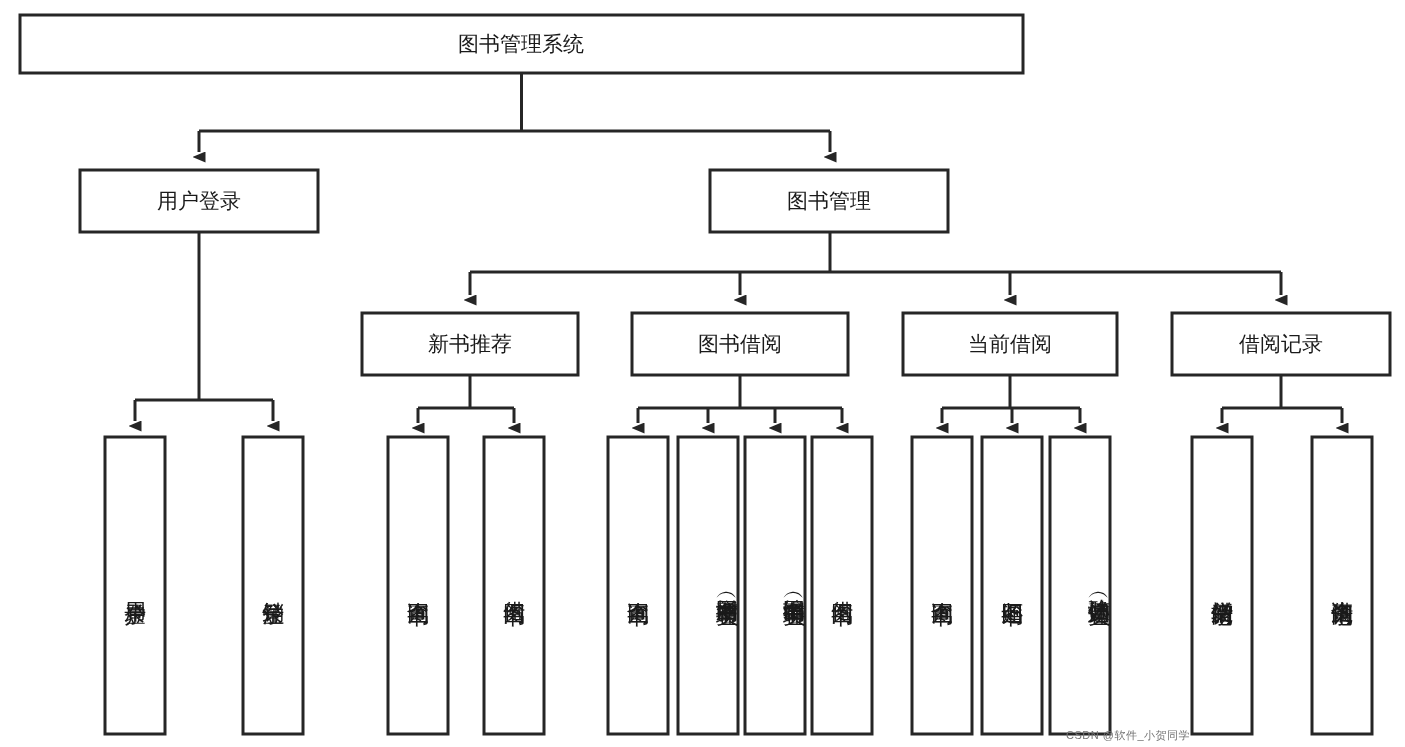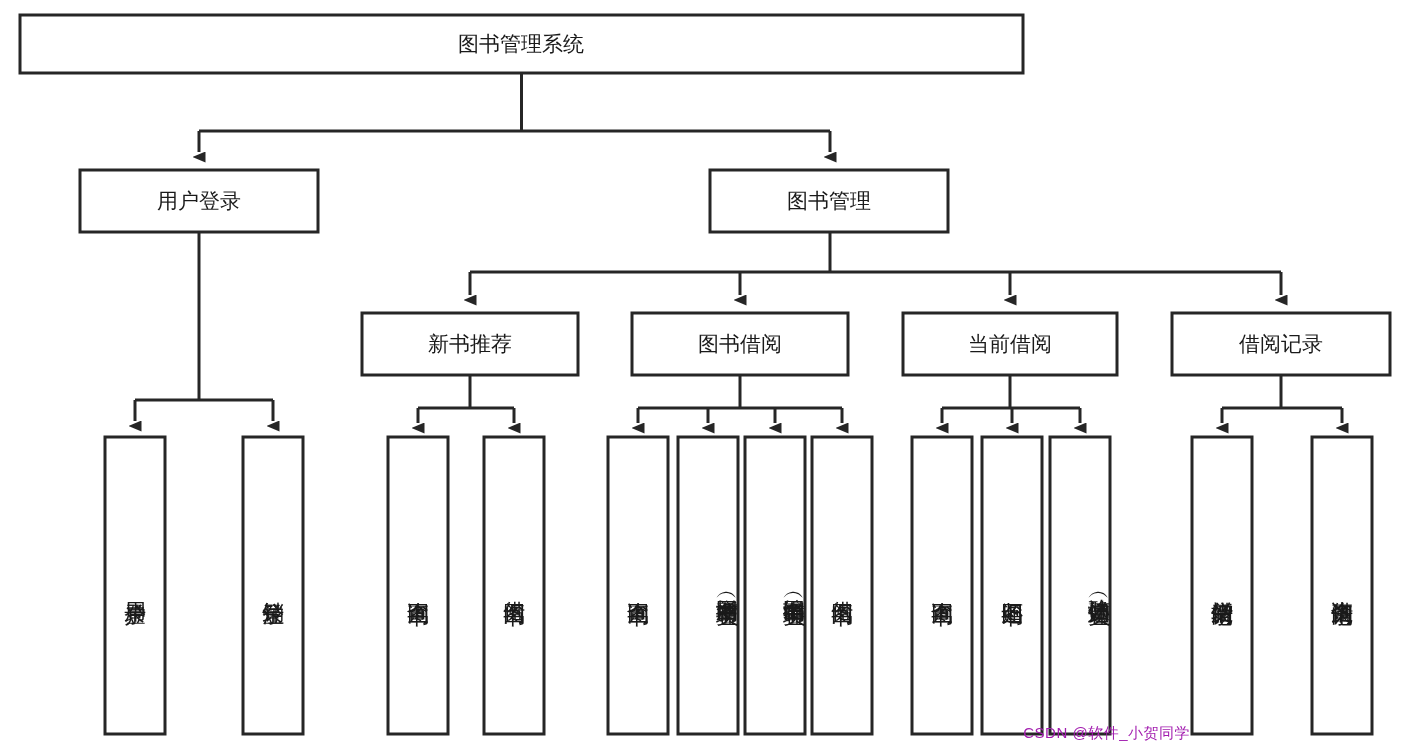--- a/index.html
+++ b/index.html
@@ -60,22 +60,22 @@
     letter-spacing: 1px;
     white-space: nowrap;
     pointer-events: none;
     text-align: center;
   }
   .watermark {
     position: absolute;
     right: 6px;
     bottom: 4px;
     font-family: "Liberation Sans", "DejaVu Sans", sans-serif;
-    font-size: 15px;
-    color: #a21caf;
+    font-size: 11px;
+    color: #737373;
     letter-spacing: 0.5px;
     white-space: nowrap;
   }
 </style>
 </head>
 <body>
 
 <div id="diagram-root">
 
   <svg id="tree-svg" viewBox="0 0 1405 747">

